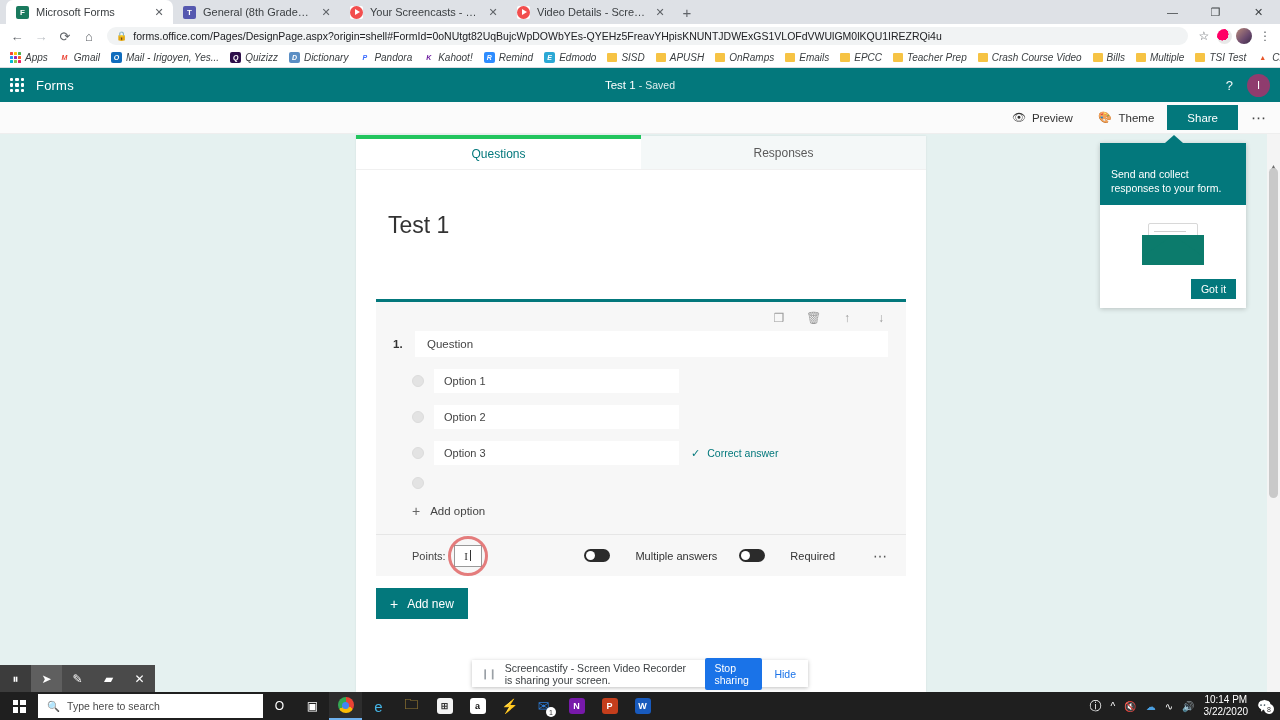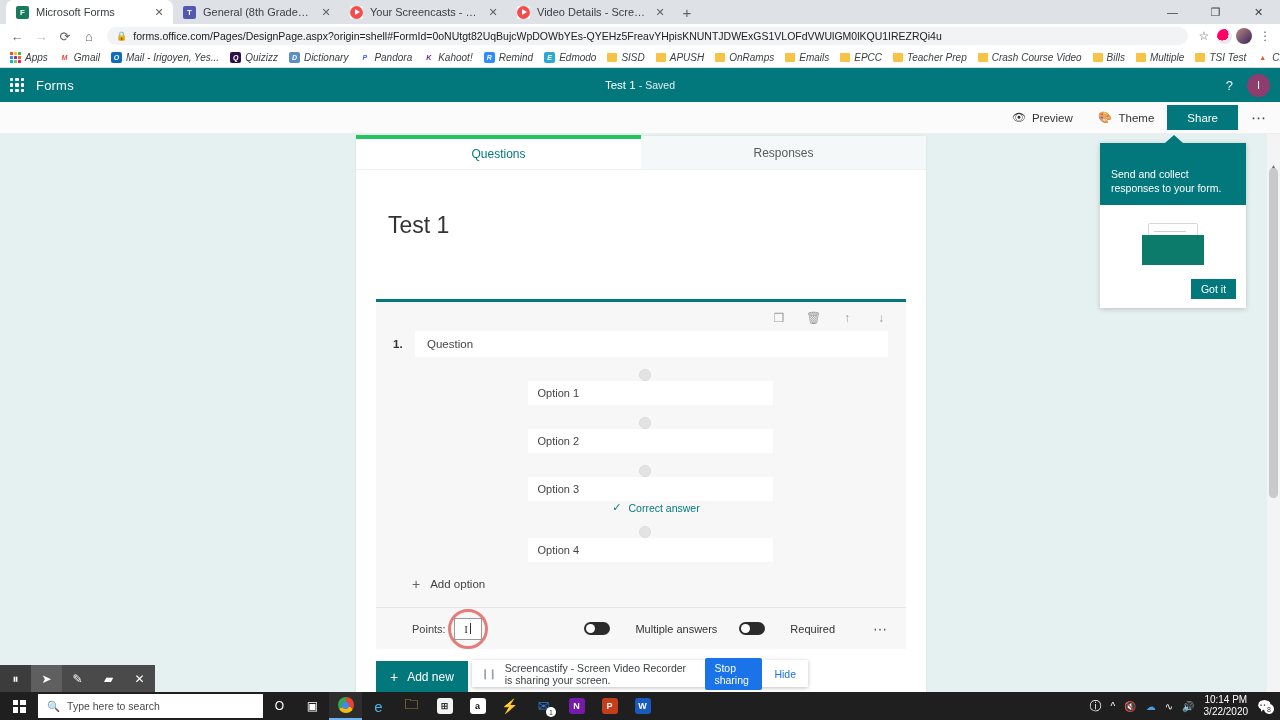--- a/index.html
+++ b/index.html
@@ -227,21 +227,21 @@
   .qrow { display: flex; align-items: center; padding: 6px 18px 0 17px; }
   .qnum { font-size: 11.5px; font-weight: bold; color: #333; width: 22px; }
   .qinput {
     flex: 1 1 auto; height: 26px;
     background: #ffffff; border: none;
     display: flex; align-items: center;
     padding: 0 12px; font-size: 11.5px; color: #444;
   }
 
   .opt-list { padding: 12px 0 0 0; }
-  .optrow { display: flex; align-items: center; padding: 0 18px 0 36px; margin-bottom: 12px; flex-direction: column; }
+  .optrow { display: flex; align-items: center; padding: 0 18px 0 36px; margin-bottom: 12px; }
   .radio {
     width: 12px; height: 12px; border-radius: 50%;
     background: #e3e3e3; border: 1px solid #dcdcdc;
     flex: 0 0 12px; margin-right: 10px;
   }
   .optinput {
     width: 245px; height: 24px;
     background: #ffffff; display: flex; align-items: center;
     padding: 0 10px; font-size: 11px; color: #444;
   }
@@ -650,21 +650,20 @@
             <div class="optrow">
               <span class="radio"></span>
               <div class="optinput">Option 3</div>
               <div class="correct">
                 <span class="chk">✓</span>
                 <span>Correct answer</span>
               </div>
             </div>
             <div class="optrow">
               <span class="radio"></span>
-              <div class="optinput">Option 4</div>
             </div>
           </div>
 
           <div class="addopt">
             <span class="plus">+</span>
             <span>Add option</span>
           </div>
 
           <div class="qfooter">
             <span class="pts-label">Points:</span>

